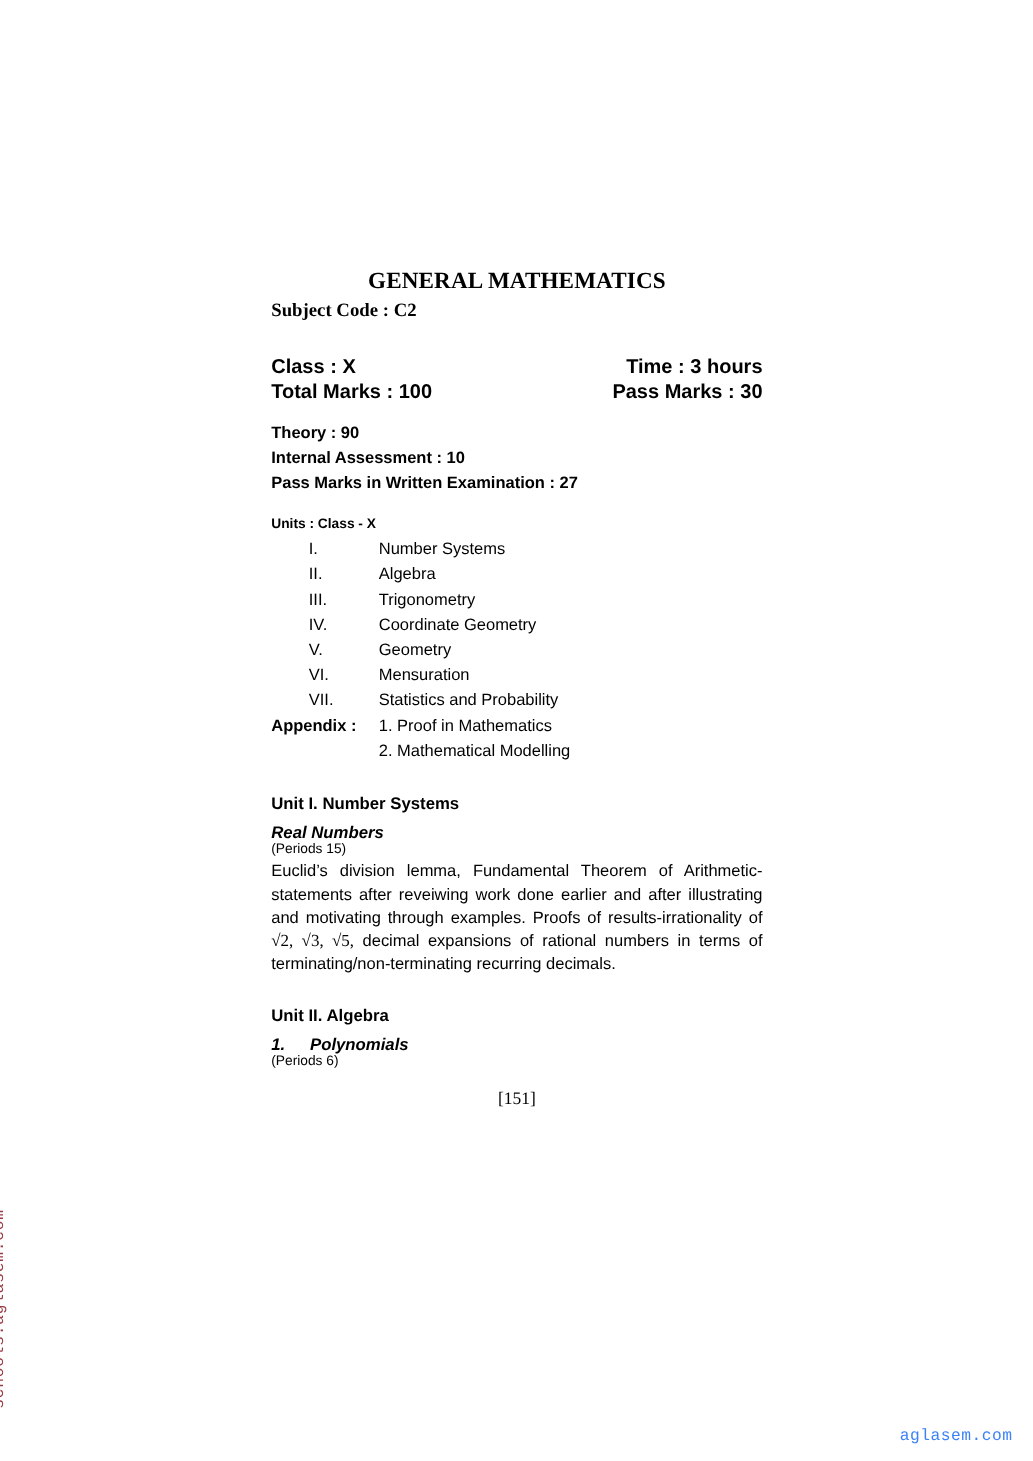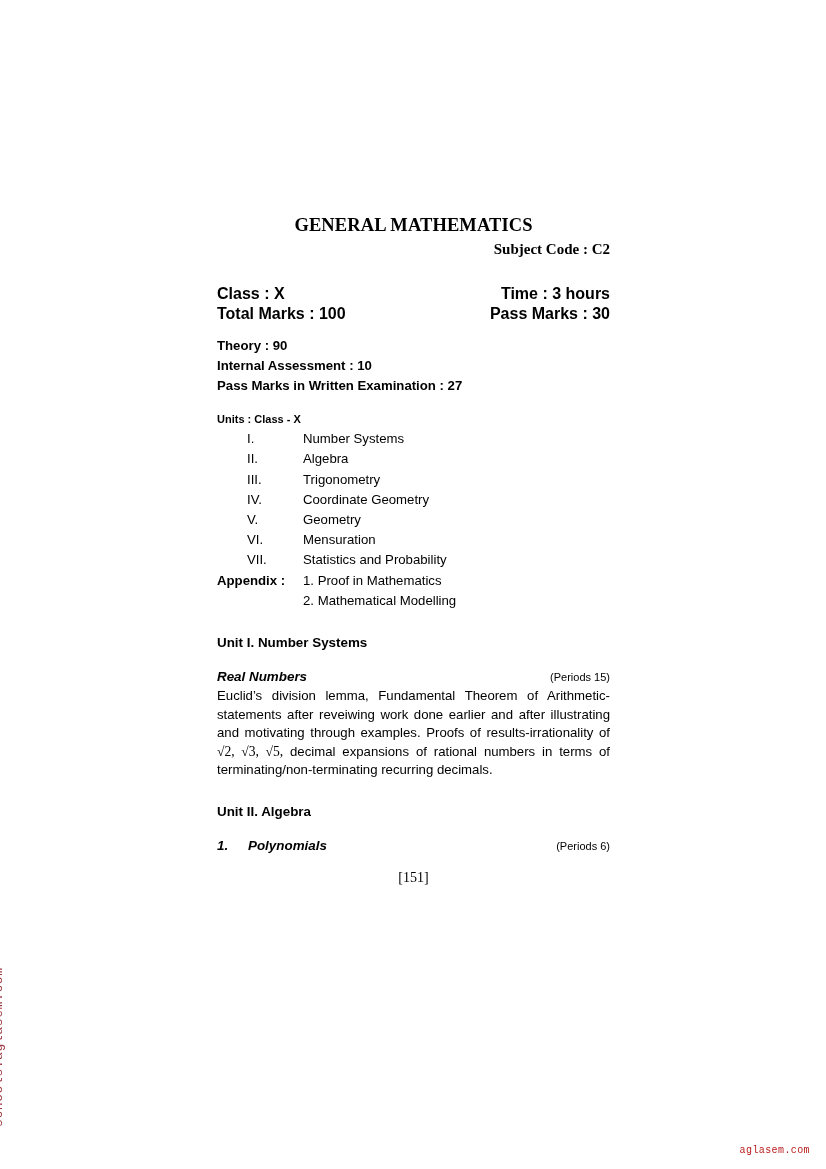--- a/index.html
+++ b/index.html
@@ -39,21 +39,21 @@
     font-size: 18.5px;
     text-align: center;
     letter-spacing: 0.1px;
     line-height: 1.15;
     margin: 0;
   }
   .doc-subtitle {
     font-family: "Liberation Serif", serif;
     font-weight: bold;
     font-size: 15px;
-    text-align: right;
+    text-align: left;
     line-height: 1.2;
     margin: 4px 0 12px 0;
   }
 
   
   .meta-block { margin-top: 26px; }
   .meta-row {
     display: flex;
     justify-content: space-between;
     align-items: baseline;
@@ -108,21 +108,22 @@
   .section { margin-top: 22px; }
   .section-heading {
     font-weight: bold;
     font-size: 13.4px;
     line-height: 20px;
   }
   .topic-row {
     display: flex;
     justify-content: space-between;
     align-items: baseline;
-    margin-top: 16px;
+    margin-top: 5px;
+    flex-direction: column;
   }
   .topic-title {
     font-weight: bold;
     font-style: italic;
     font-size: 13.4px;
   }
   .topic-periods {
     font-weight: normal;
     font-style: normal;
     font-size: 11px;
@@ -172,23 +173,23 @@
     font-size: 13px;
     letter-spacing: 0.6px;
     color: #9c3b45;
     white-space: nowrap;
   }
   .watermark-bottom {
     position: absolute;
     right: 16px;
     bottom: 13px;
     font-family: "Liberation Mono", monospace;
-    font-size: 10px;
+    font-size: 13px;
     letter-spacing: 0.4px;
-    color: #b91c1c;
+    color: #3b82f6;
     white-space: nowrap;
     margin-top: 41px;
   }
 </style>
 </head>
 <body>
 
 <div class="page">
 
   <div class="content">

